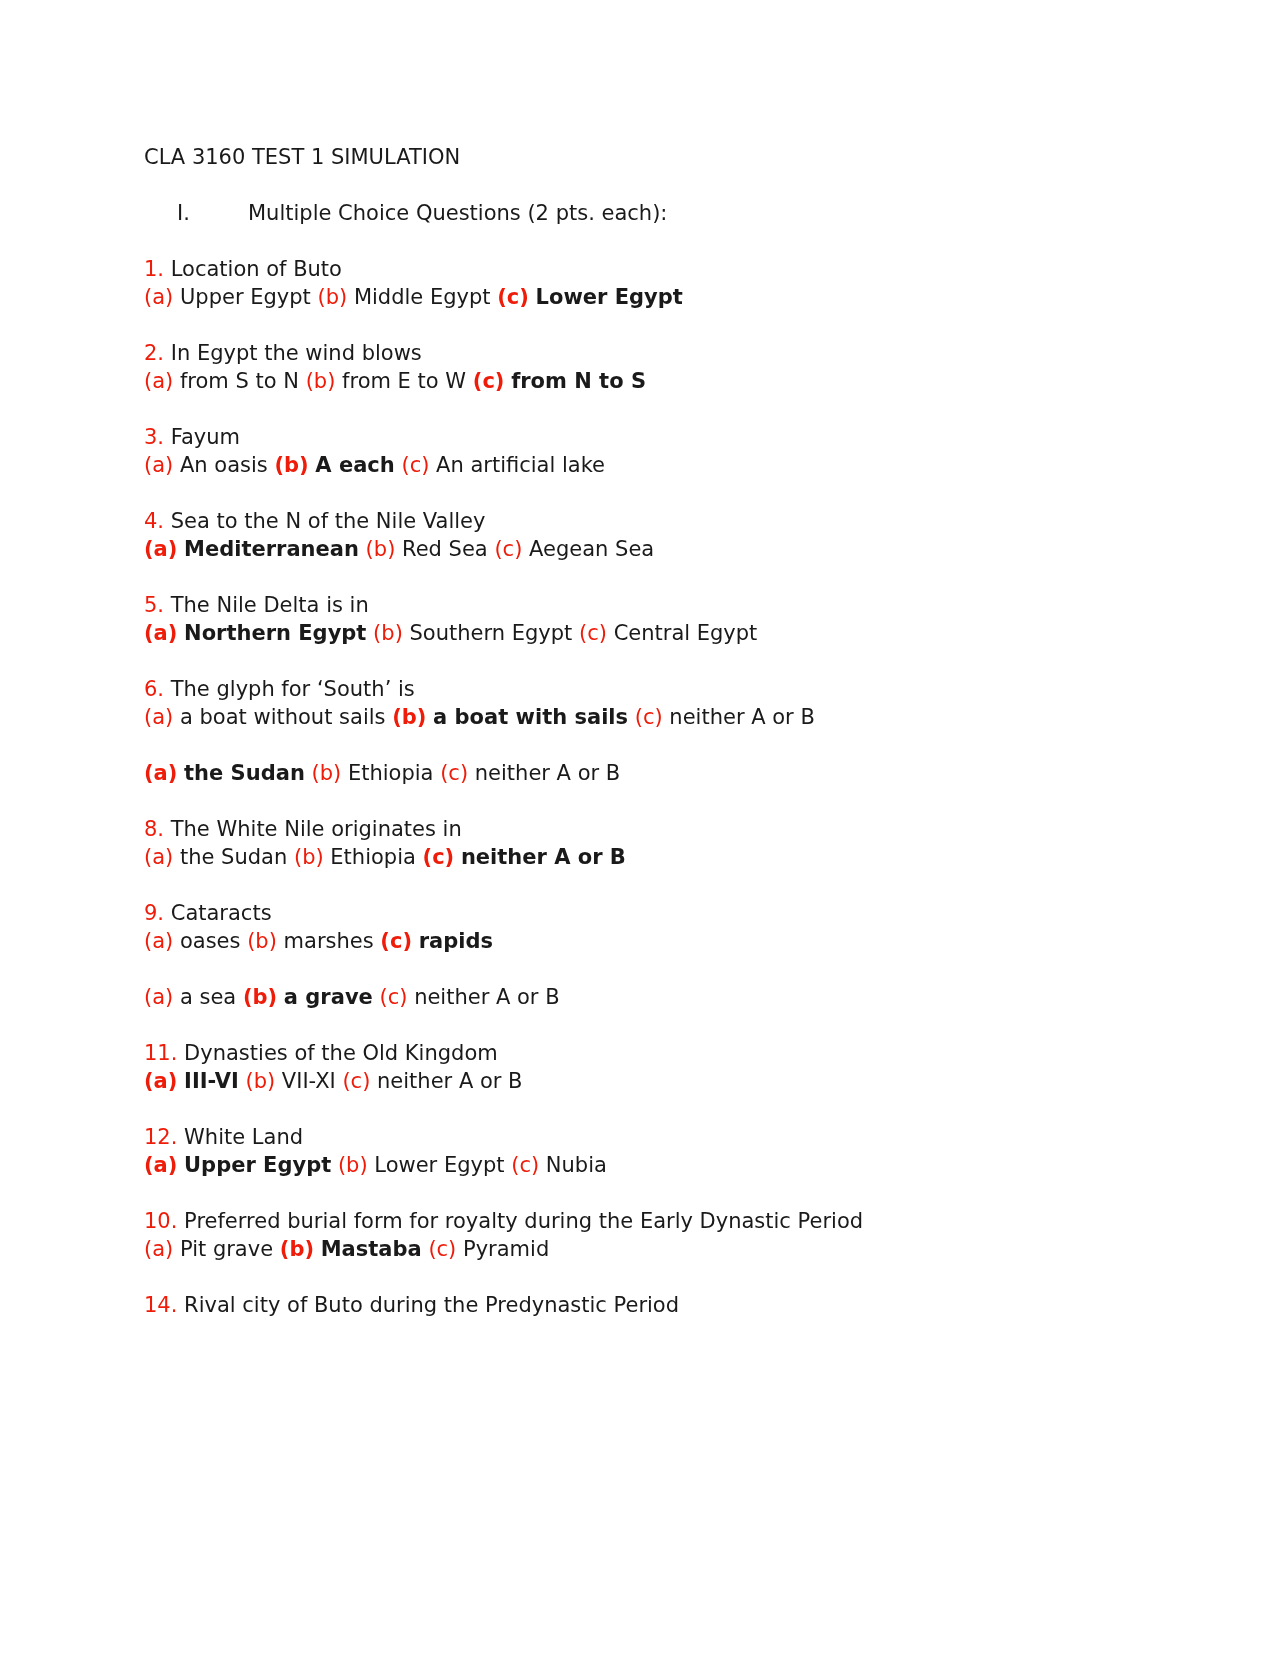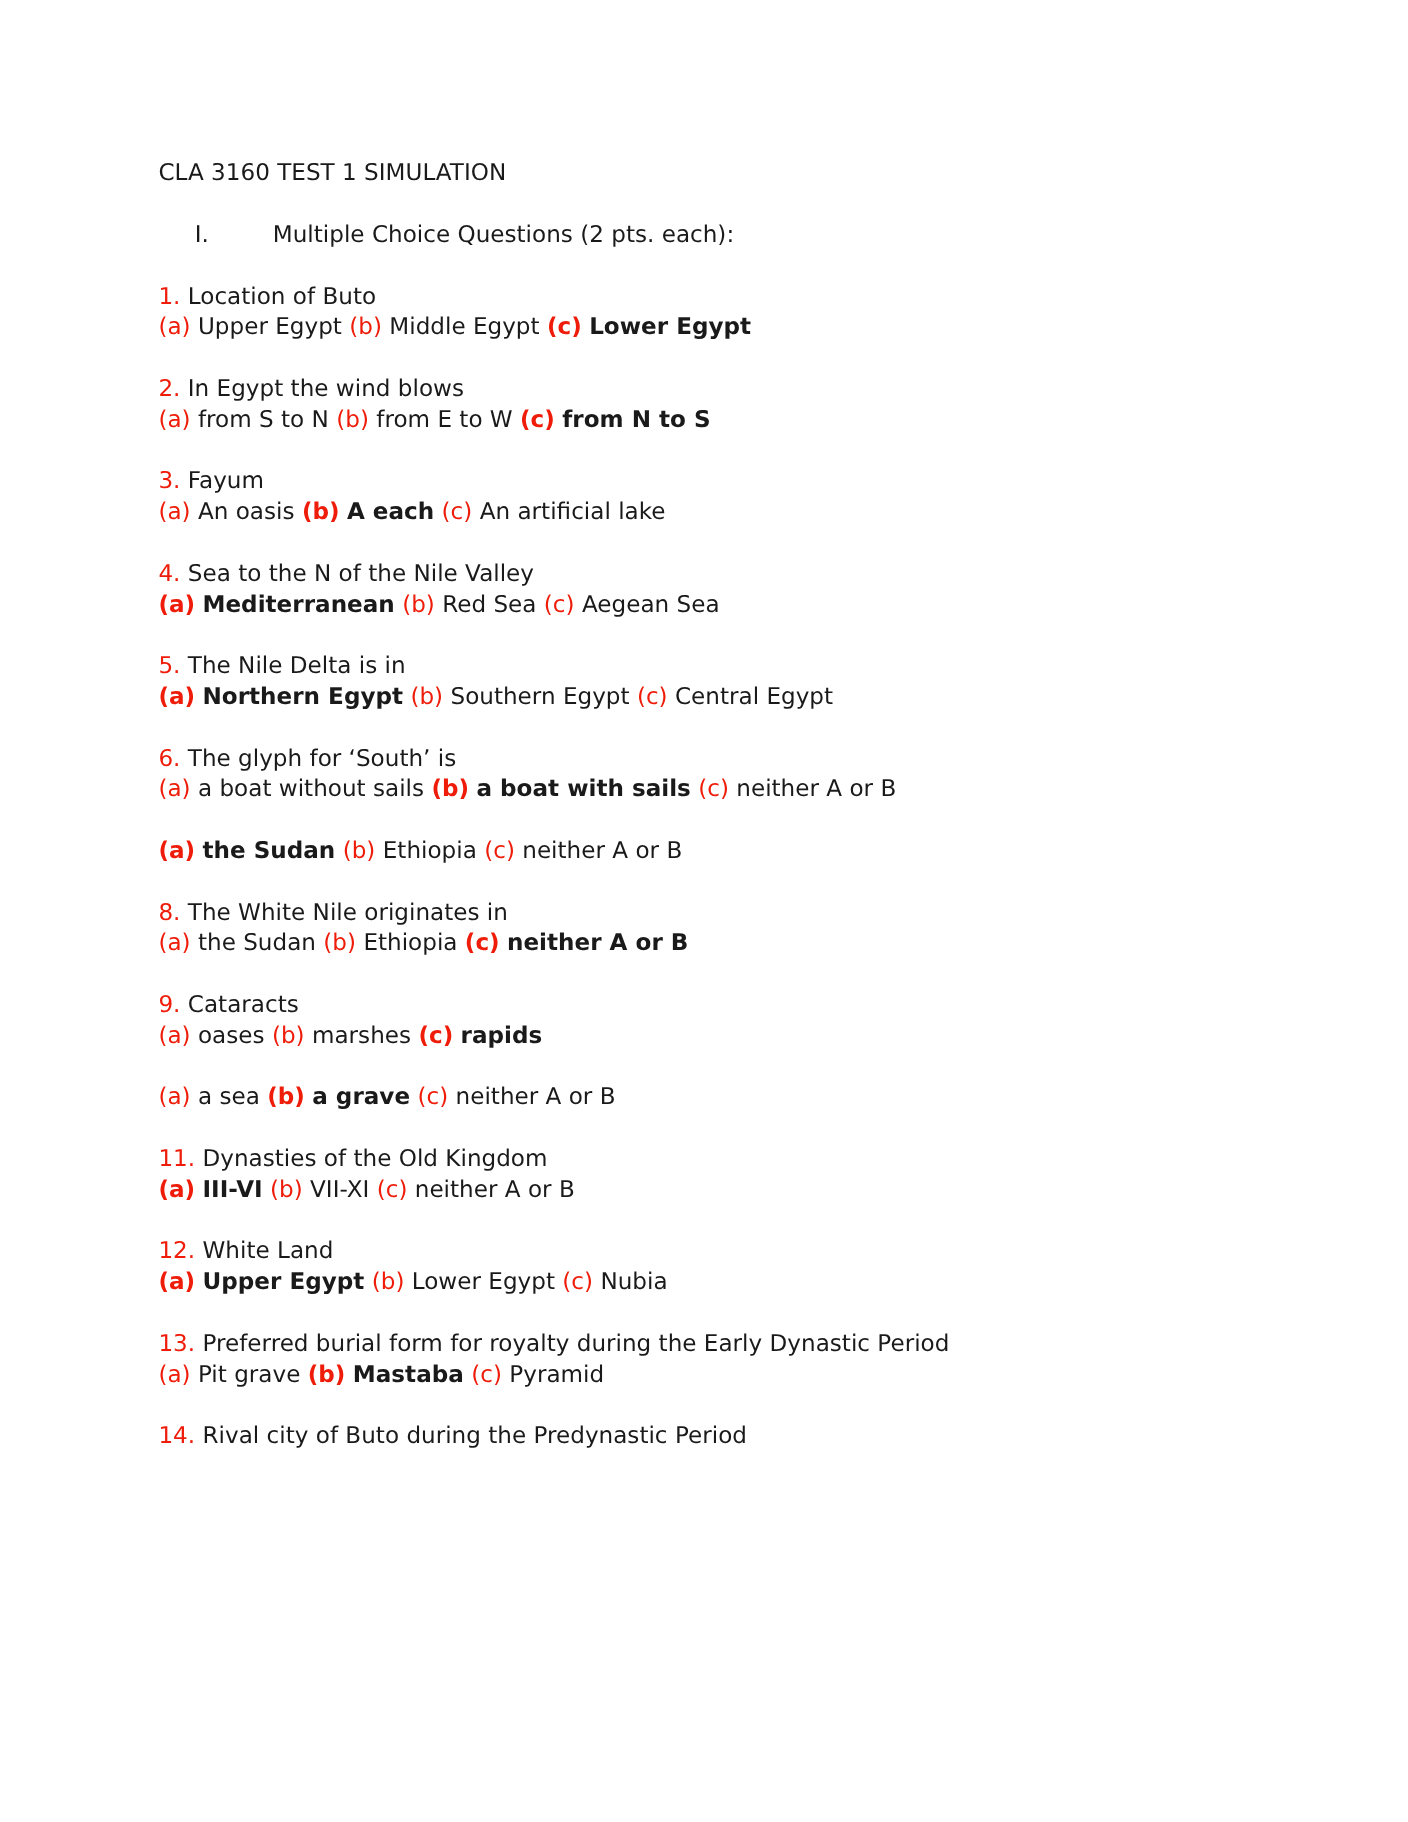--- a/index.html
+++ b/index.html
@@ -131,21 +131,21 @@
   <div class="question">
     <div class="q-line">
       <span class="red">12.</span>
       <span>White Land</span>
     </div>
     <div class="a-line"><span class="red marker bold">(a)</span> <span class="opt-text bold">Upper Egypt</span> <span class="red marker">(b)</span> <span class="opt-text">Lower Egypt</span> <span class="red marker">(c)</span> <span class="opt-text">Nubia</span></div>
   </div>
 
   <div class="question">
     <div class="q-line">
-      <span class="red">13.</span>
+      <span class="red">10.</span>
       <span>Preferred burial form for royalty during the Early Dynastic Period</span>
     </div>
     <div class="a-line"><span class="red marker">(a)</span> <span class="opt-text">Pit grave</span> <span class="red marker bold">(b)</span> <span class="opt-text bold">Mastaba</span> <span class="red marker">(c)</span> <span class="opt-text">Pyramid</span></div>
   </div>
 
   <div class="question">
     <div class="q-line">
       <span class="red">14.</span>
       <span>Rival city of Buto during the Predynastic Period</span>
     </div>

